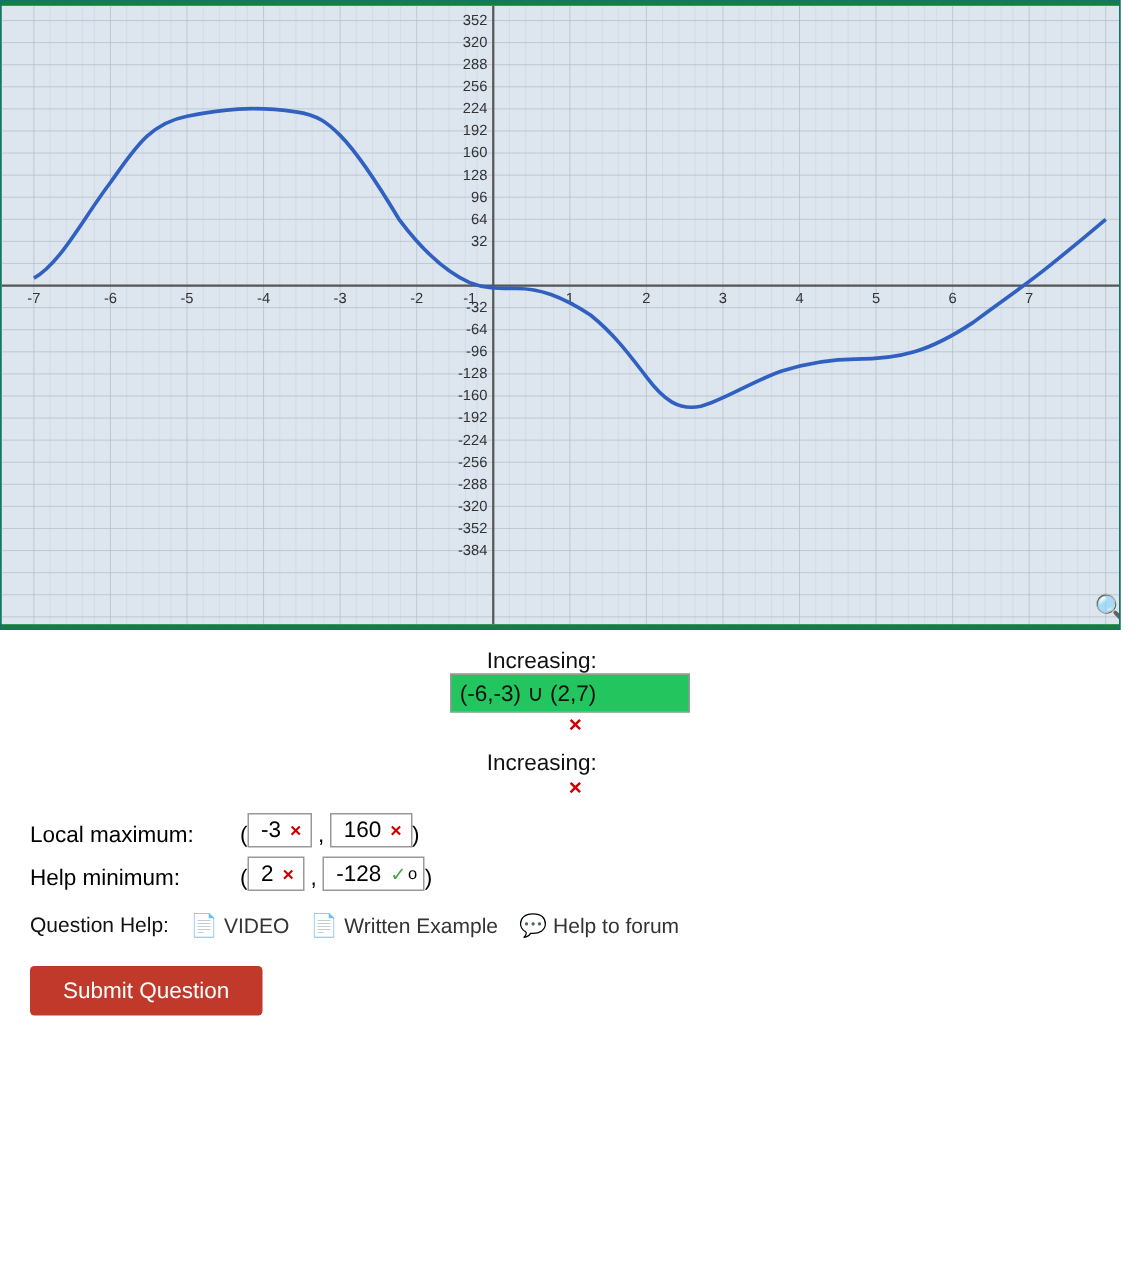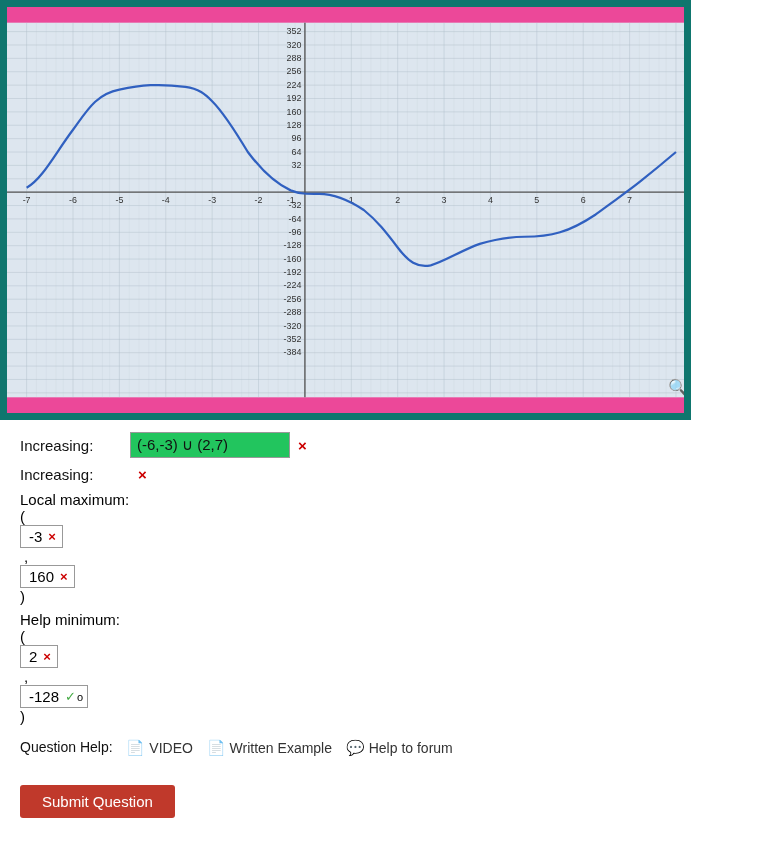--- a/index.html
+++ b/index.html
@@ -5,25 +5,25 @@
     * { box-sizing: border-box; margin: 0; padding: 0; }
     body {
       font-family: Arial, sans-serif;
       background: #fff;
       width: 759px;
       min-height: 849px;
       overflow-x: hidden;
     }
 
     #graph-container {
-      width: 691px;
+      width: 747px;
       height: 420px;
-      background: #ec4899;
+      background: #15803d;
       position: relative;
-      border: 7px solid #0f766e;
+      border: 1px solid #0f766e;
     }
 
     #graph-container svg {
       width: 100%;
       height: 100%;
     }
 
     .content-area {
       padding: 12px 20px 10px 20px;
     }
@@ -33,20 +33,21 @@
       margin-bottom: 10px;
       color: #111;
     }
 
     .input-row {
       display: flex;
       align-items: center;
       margin-bottom: 8px;
       font-size: 15px;
       color: #111;
+      flex-direction: column;
     }
 
     .input-label {
       min-width: 110px;
       font-size: 15px;
     }
 
     .input-box {
       border: 1px solid #999;
       padding: 3px 6px;
@@ -66,24 +67,23 @@
       border: none;
     }
 
     .section-gap {
       margin-top: 14px;
       margin-bottom: 6px;
     }
 
     .local-row {
       display: flex;
-      align-items: flex-start;
+      align-items: flex-end;
       margin-bottom: 6px;
       font-size: 15px;
-      flex-direction: column;
     }
 
     .local-label {
       min-width: 140px;
       font-size: 15px;
     }
 
     .coord-box {
       display: inline-flex;
       align-items: center;
@@ -134,21 +134,21 @@
       gap: 4px;
       cursor: pointer;
       color: #333;
     }
 
     .help-icon {
       font-size: 15px;
     }
 
     .submit-btn {
-      margin-top: 28px;
+      margin-top: 18px;
       background: #c0392b;
       color: #fff;
       border: none;
       padding: 8px 22px;
       font-size: 15px;
       cursor: pointer;
       border-radius: 3px;
     }
 
     .italic { font-style: italic; }

